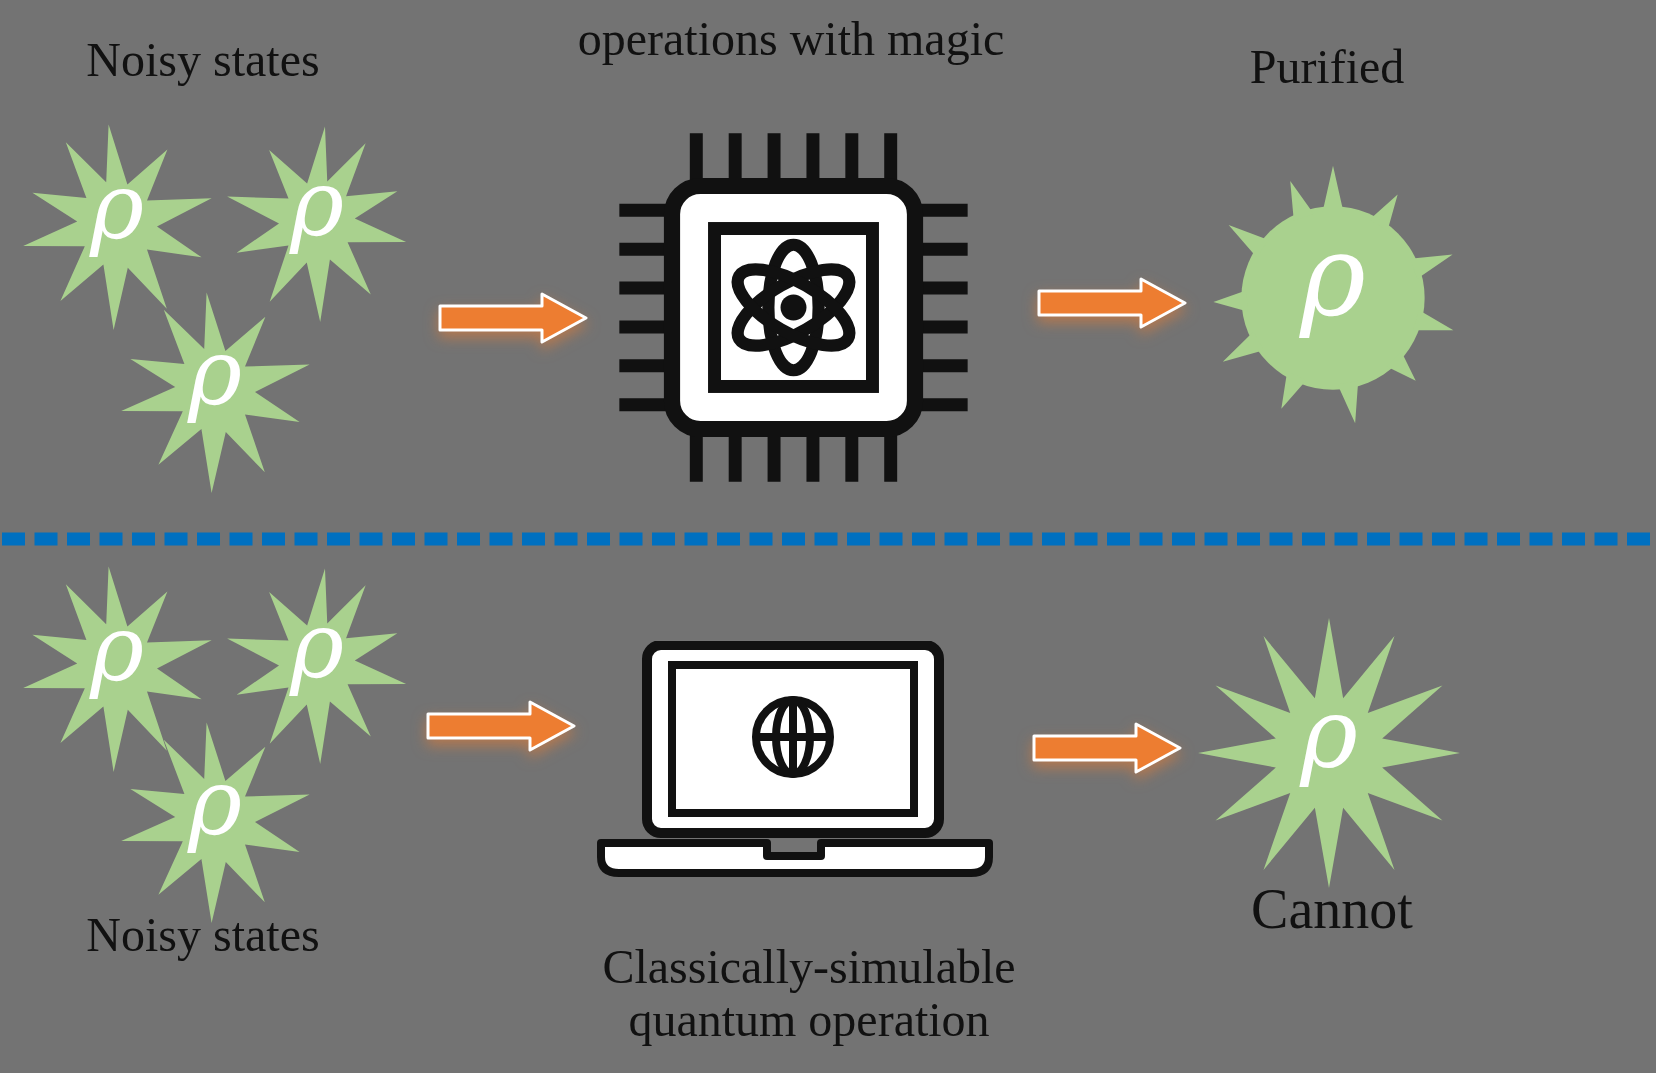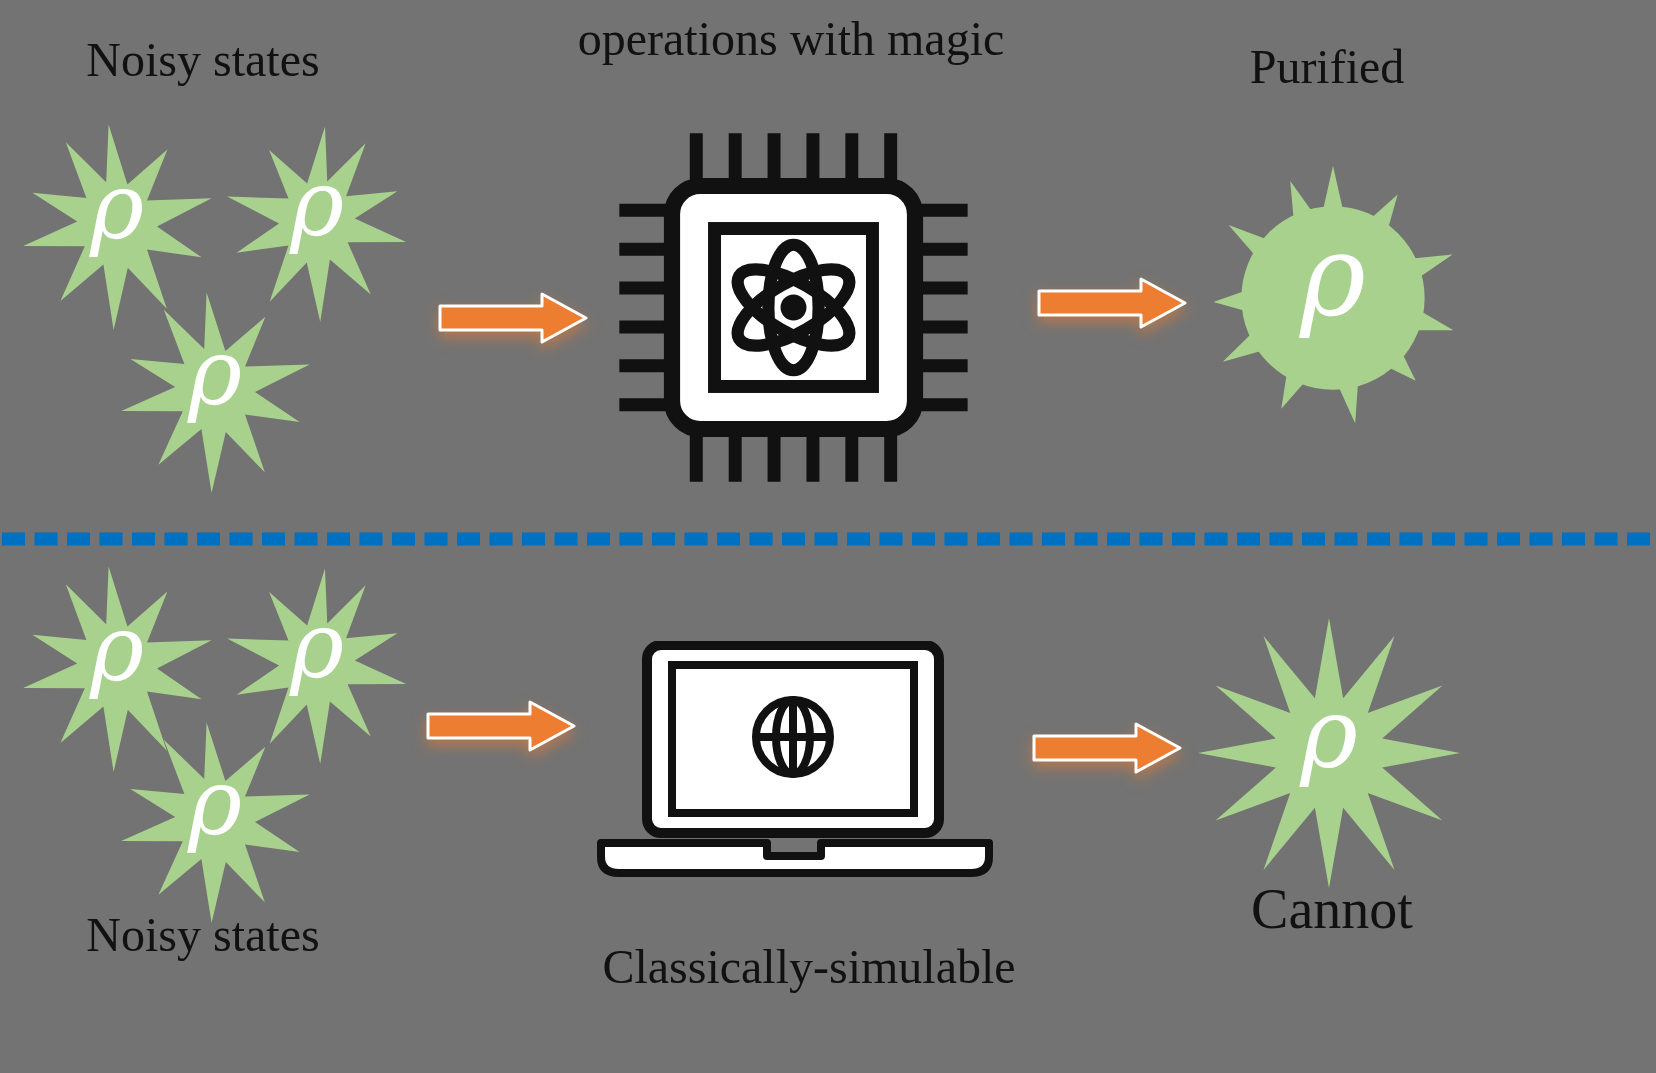--- a/index.html
+++ b/index.html
@@ -165,20 +165,21 @@
     <g>
       <circle cx="99" cy="48" r="18.5" class="icon-stroke" stroke-width="4"></circle>
       <ellipse cx="99" cy="48" rx="8.5" ry="18.5" class="icon-stroke" stroke-width="4"></ellipse>
       <path d="M80.5,48 H117.5 M99,29.5 V66.5" class="icon-stroke" stroke-width="4"></path>
     </g>
     <path d="M3,101 L86,101 L86,107.5 L113,107.5 L113,101 L197,101 L197,108 Q197,116 188,116 L12,116 Q3,116 3,108 Z" fill="#ffffff" stroke="var(--color-icon,#111111)" stroke-width="4" stroke-linejoin="round"></path>
   </svg>
 
   <div class="label label-lg" style="left:809px; top:940px;">
     <div>Classically-simulable</div>
+    <div>quantum operation</div>
   </div>
 
   <svg class="abs arrow-svg" style="left:1032px; top:720px;" width="150" height="56" viewBox="0 0 150 56">
       <use href="#arrow-shape"></use>
     </svg>
 
   <div class="shape-wrap" style="left:1198px; top:618px; width:262px; height:270px;">
     <svg viewBox="0 0 100 100" preserveAspectRatio="none">
         <use href="#burst12"></use>
       </svg>

